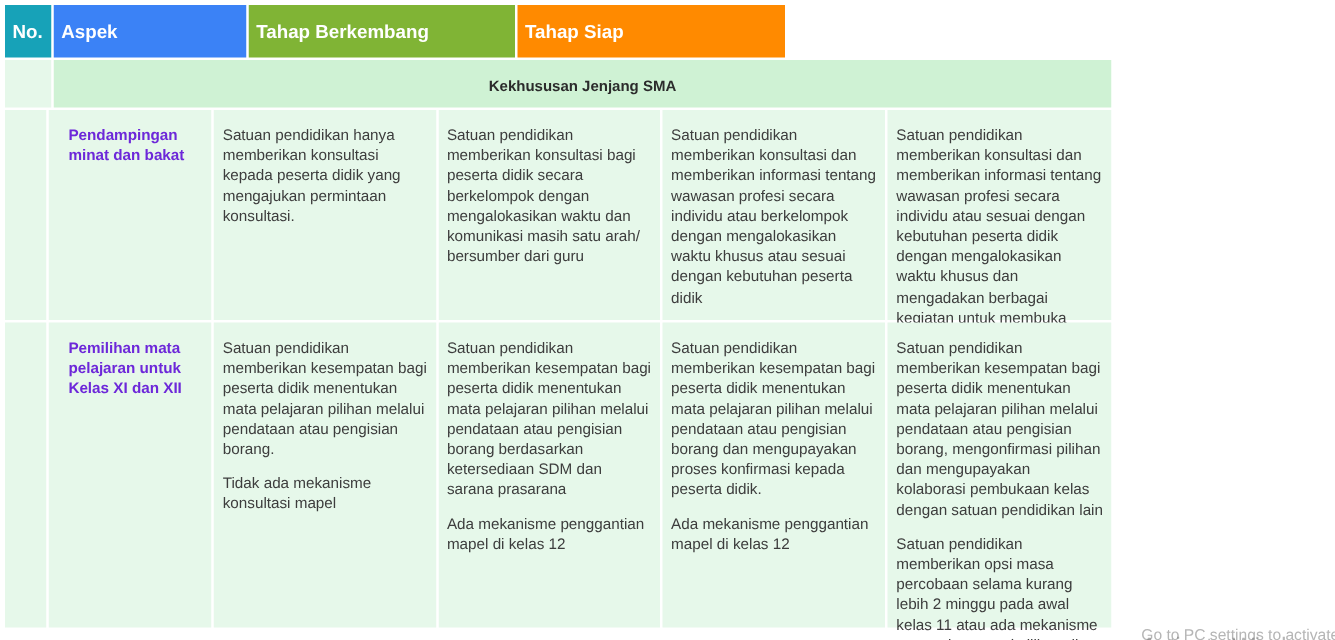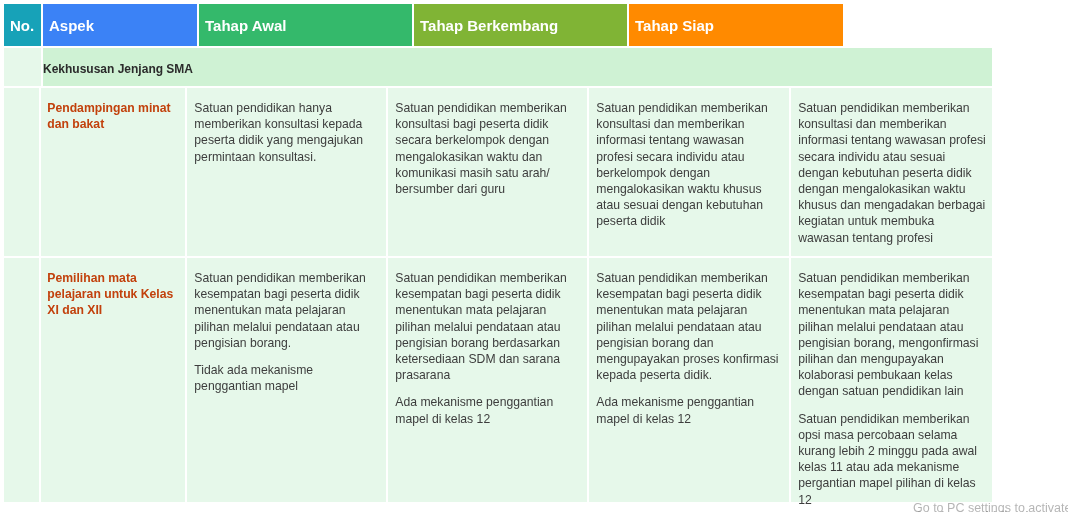--- a/index.html
+++ b/index.html
@@ -1,46 +1,45 @@
 <!DOCTYPE html>
 <html><head>
 <meta charset="utf-8">
 <style>
   html, body { margin: 0; padding: 0; background: #ffffff; }
   body { width: 1068px; height: 512px; overflow: hidden; position: relative; font-family: "Liberation Sans", "DejaVu Sans", sans-serif; }
-  .tbl { position: absolute; left: 4px; top: 4px; width: 988px; }
+  .tbl { position: absolute; left: 4px; top: 4px; width: 885px; }
   .row { display: flex; margin-bottom: 2px; }
   .cell { box-sizing: border-box; margin-right: 2px; }
   .cell:last-child { margin-right: 0; }
   .c-no { width: 37px; }
   .c-aspek { width: 154px; }
   .c-awal { width: 213px; }
   .c-berk { width: 213px; }
   .c-siap { width: 214px; }
   .c-mahir { width: 215px; }
   .hdr .cell { height: 42px; color: #ffffff; font-weight: bold; font-size: 15px; padding: 13px 6px 0 6px; }
   .sec { height: 38px; }
   .sec .c-no { background: #e6f8ea; }
-  .sec .span { flex: 1; background: #cff2d4; font-size: 12px; font-weight: bold; color: #2b2b2b; text-align: left; padding-top: 14px; box-sizing: border-box; }
+  .sec .span { flex: 1; background: #cff2d4; font-size: 12px; font-weight: bold; color: #2b2b2b; text-align: center; padding-top: 14px; box-sizing: border-box; }
   .body-row .cell { background: #e6f8ea; font-size: 12.2px; line-height: 16.2px; color: #3d3d3d; padding: 12px 6px 0 7px; }
-  .body-row .c-aspek { font-weight: bold; color: #c2410c; padding-left: 6px; }
+  .body-row .c-aspek { font-weight: bold; color: #6d28d9; padding-left: 16px; }
   .r1 .cell { height: 168px; }
   .r2 .cell { height: 244px; }
   .para + .para { margin-top: 11px; }
   .watermark { position: absolute; left: 913px; top: 507px; font-size: 19px; color: rgba(120,120,120,0.55); white-space: nowrap; }
   .watermark2 { position: absolute; left: 913px; top: 501px; font-size: 12.5px; color: rgba(120,120,120,0.55); white-space: nowrap; }
 </style>
 </head>
 <body>
 
 <div class="tbl">
   <div class="row hdr">
     <div class="cell c-no" style="background: rgb(23, 162, 184);">No.</div>
     <div class="cell c-aspek" style="background: #3b82f6;">Aspek</div>
-    <div class="cell c-awal" style="background: rgb(52, 185, 107);">Tahap Awal</div>
     <div class="cell c-berk" style="background: rgb(128, 180, 53);">Tahap Berkembang</div>
     <div class="cell c-siap" style="background: rgb(255, 138, 0);">Tahap Siap</div>
   </div>
 
   <div class="row sec">
     <div class="cell c-no"></div>
     <div class="cell span">Kekhususan Jenjang SMA</div>
   </div>
 
   <div class="row body-row r1">
@@ -58,21 +57,21 @@
     <div class="cell c-mahir">
         <div class="para">Satuan pendidikan memberikan konsultasi dan memberikan informasi tentang wawasan profesi secara individu atau sesuai dengan kebutuhan peserta didik dengan mengalokasikan waktu khusus dan mengadakan berbagai kegiatan untuk membuka wawasan tentang profesi</div>
       </div>
   </div>
 
   <div class="row body-row r2">
     <div class="cell c-no"></div>
     <div class="cell c-aspek">Pemilihan mata pelajaran untuk Kelas XI dan XII</div>
     <div class="cell c-awal">
       <div class="para">Satuan pendidikan memberikan kesempatan bagi peserta didik menentukan  mata pelajaran pilihan melalui pendataan atau pengisian borang.</div>
-      <div class="para">Tidak ada mekanisme penggantian mapel</div>
+      <div class="para">Tidak ada mekanisme konsultasi mapel</div>
     </div>
     <div class="cell c-berk">
       <div class="para">Satuan pendidikan memberikan kesempatan bagi peserta didik menentukan  mata pelajaran pilihan melalui pendataan atau pengisian borang berdasarkan ketersediaan SDM dan sarana prasarana</div>
       <div class="para">Ada mekanisme penggantian mapel di kelas 12</div>
     </div>
     <div class="cell c-siap">
       <div class="para">Satuan pendidikan memberikan kesempatan bagi peserta didik menentukan  mata pelajaran pilihan melalui pendataan atau pengisian borang dan mengupayakan proses konfirmasi kepada peserta didik.</div>
       <div class="para">Ada mekanisme penggantian mapel di kelas 12</div>
     </div>
     <div class="cell c-mahir">

